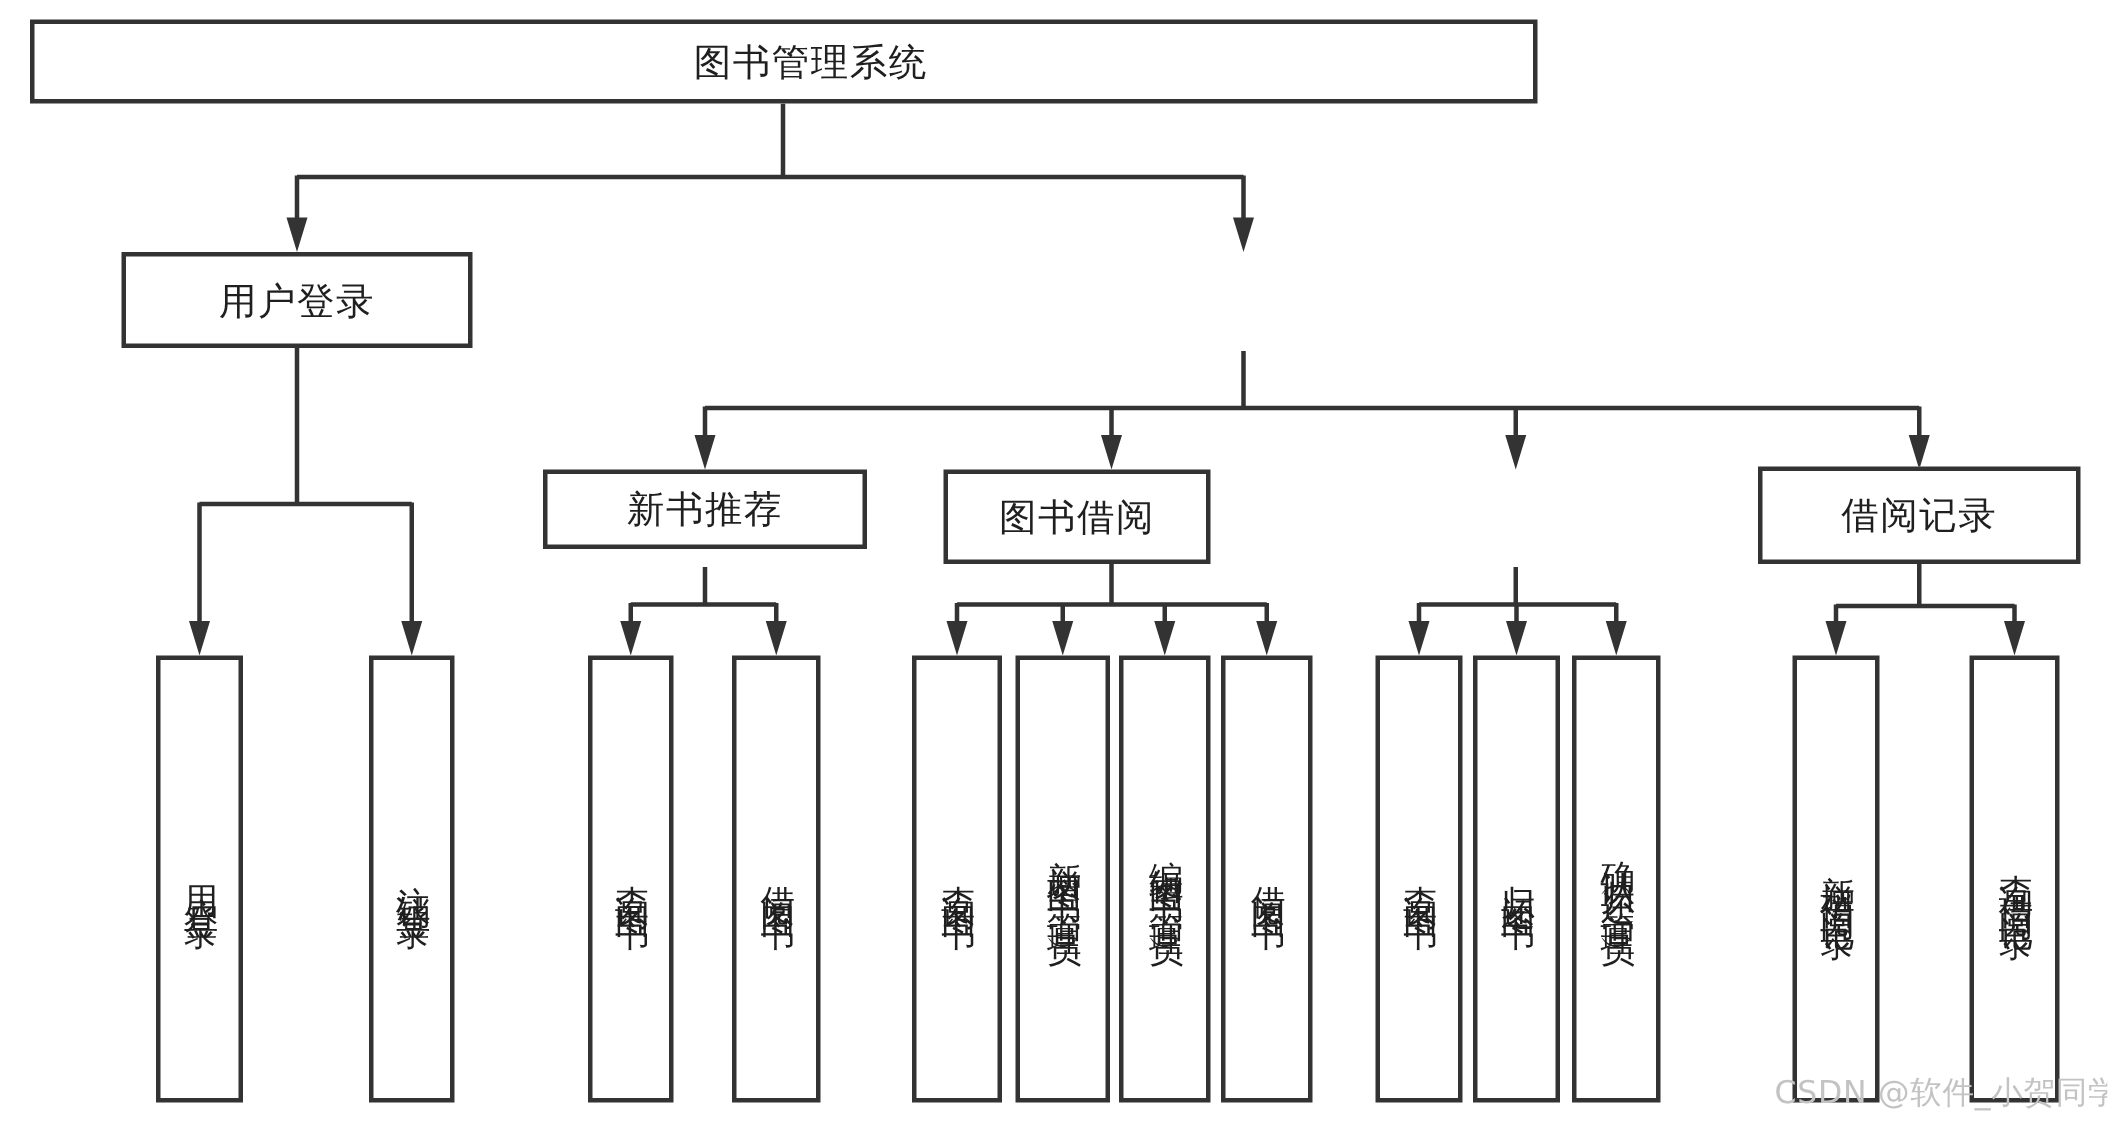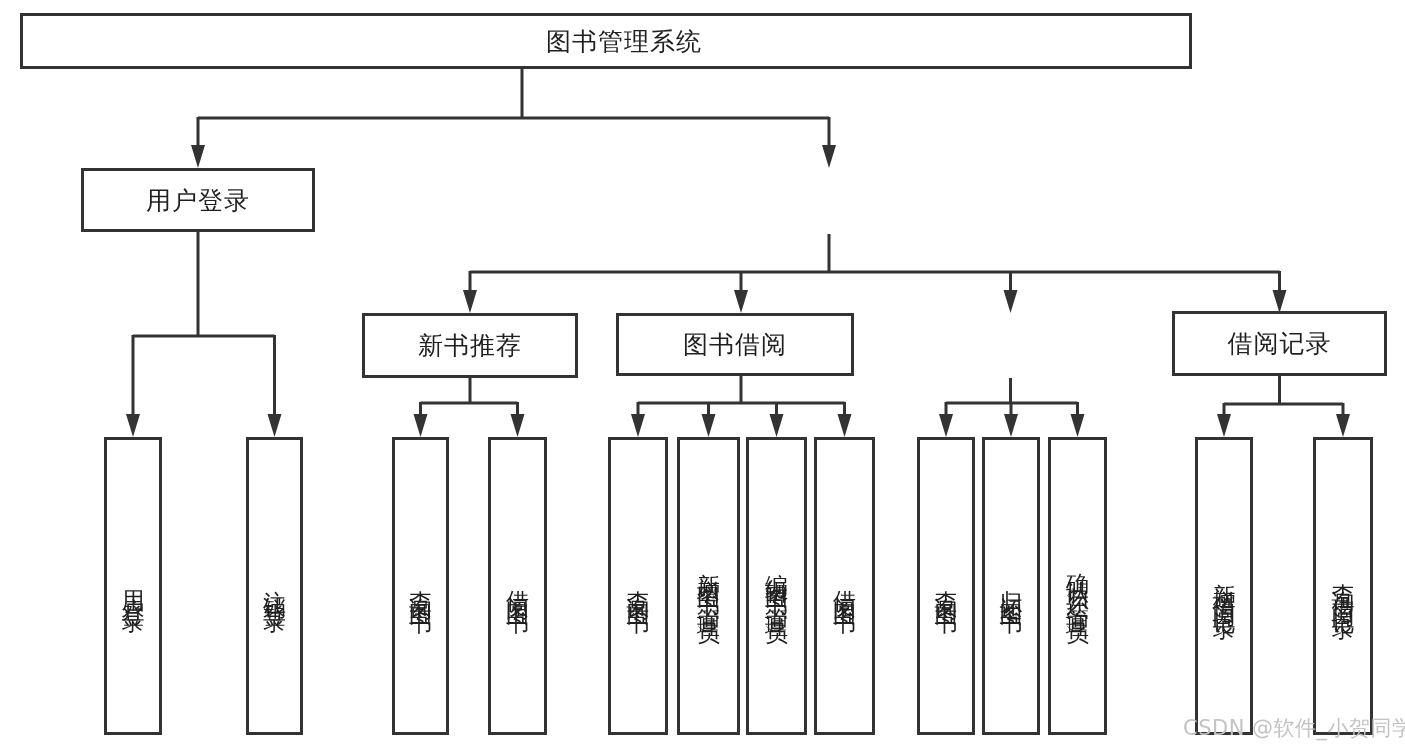--- a/index.html
+++ b/index.html
@@ -84,26 +84,26 @@
       M701.5 414 L715.5 414 L708.5 437 Z
       M769.5 414 L783.5 414 L776.5 437 Z
       M837.5 414 L851.5 414 L844.5 437 Z
       M939 414 L953 414 L946 437 Z
       M1004 414 L1018 414 L1011 437 Z
       M1070.5 414 L1084.5 414 L1077.5 437 Z
       M1217 414 L1231 414 L1224 437 Z
       M1336 414 L1350 414 L1343 437 Z"></path>
   </svg>
 
-  <div class="node h" style="left:20px;top:13px;width:1172px;height:56px;padding-left:36px;">图书管理系统</div>
+  <div class="node h" style="left:20px;top:13px;width:1005px;height:56px;padding-left:36px;">图书管理系统</div>
 
   <div class="node h" style="left:81px;top:168px;width:234px;height:64px;">用户登录</div>
 
-  <div class="node h" style="left:362px;top:313px;width:216px;height:65px;">新书推荐</div>
-  <div class="node h" style="left:616px;top:313px;width:238px;height:63px;">图书借阅</div>
+  <div class="node h" style="left:362px;top:313px;width:216px;height:53px;">新书推荐</div>
+  <div class="node h" style="left:629px;top:313px;width:178px;height:63px;">图书借阅</div>
   <div class="node h" style="left:1172px;top:311px;width:215px;height:65px;">借阅记录</div>
 
   <div class="node v" style="left:104px;top:437px;width:58px;height:298px;">用户登录</div>
   <div class="node v" style="left:246px;top:437px;width:57px;height:298px;">注销登录</div>
 
   <div class="node v" style="left:392px;top:437px;width:57px;height:298px;">查询图书</div>
   <div class="node v" style="left:488px;top:437px;width:59px;height:298px;">借阅图书</div>
 
   <div class="node v" style="left:608px;top:437px;width:60px;height:298px;">查询图书</div>
   <div class="node v" style="left:677px;top:437px;width:63px;height:298px;">新增图书（管理员）</div>

